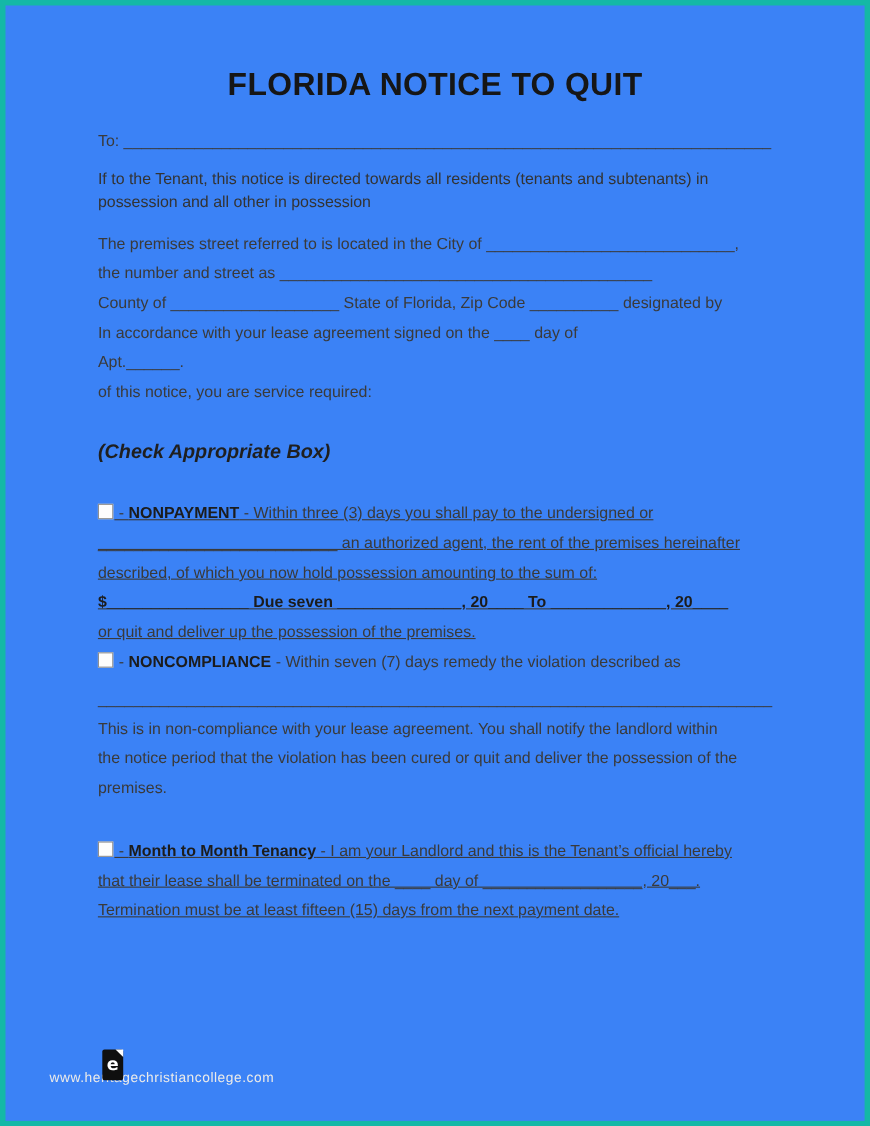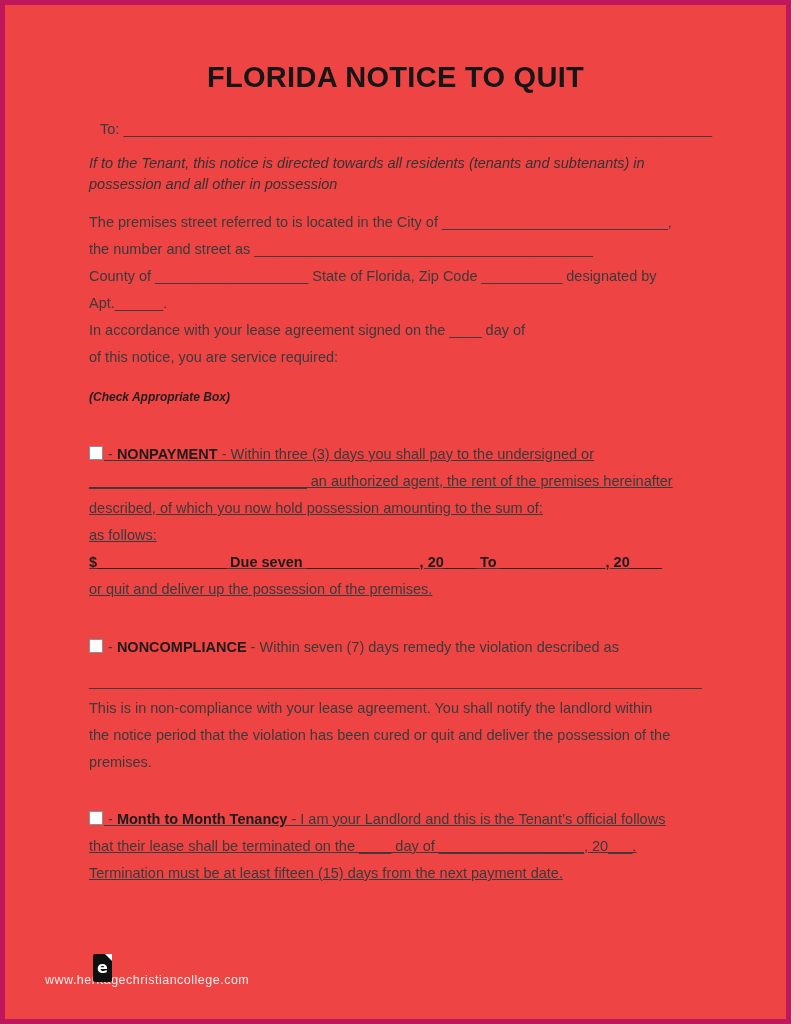--- a/index.html
+++ b/index.html
@@ -1,39 +1,39 @@
 <!DOCTYPE html>
 <html><head>
 <meta charset="utf-8">
 <style>
   html,body { margin:0; padding:0; background:#ffffff; }
   .page {
     width:791px; height:1024px; box-sizing:border-box;
-    border:5px solid #be185d;
-    background:#ef4444;
+    border:5px solid #14b8a6;
+    background:#3b82f6;
     position:relative; overflow:hidden;
     font-family:"Liberation Sans", sans-serif;
     color:#3a3a3a;
   }
   .content { padding:0 84px; }
   .doc-title {
     text-align:center; font-size:29px; font-weight:bold;
     color:#161616; letter-spacing:0.3px;
     margin:56px 0 0 0;
   }
   .line { font-size:14.5px; line-height:27px; white-space:nowrap; }
-  .to-line { margin-top:22px;margin-left:11px; }
-  .italic-note { font-style:italic; font-size:14.5px; line-height:21px; margin-top:10px; color:#333; }
+  .to-line { margin-top:22px; }
+  .italic-note { font-size:14.5px; line-height:21px; margin-top:10px; color:#333; }
   .body-block { margin-top:14px; }
   .check-heading {
-    font-weight:bold; font-style:italic; font-size:12px; color:#1f1f1f;
-    margin-top:13px; line-height:27px;
+    font-weight:bold; font-style:italic; font-size:18px; color:#1f1f1f;
+    margin-top:26px; line-height:27px;
   }
   .section { margin-top:30px;text-decoration:underline; }
-  .section-extra { margin-top:31px; }
+  .section-extra { }
   .checkbox {
     display:inline-block; width:12px; height:12px;
     border:1px solid #8f8f8f; background:#fdfdfd;
     vertical-align:-1px; margin-right:1px;
   }
   .bold-label { font-weight:bold; color:#1c1c1c; }
   .bold-line { font-weight:bold; color:#1c1c1c; }
   .blank-rule { letter-spacing:0; }
   .watermark {
     position:absolute; left:40px; top:968px;
@@ -70,51 +70,50 @@
 
     <div class="italic-note">
       <div>If to the Tenant, this notice is directed towards all residents (tenants and subtenants) in</div>
       <div>possession and all other in possession</div>
     </div>
 
     <div class="body-block">
       <div class="line">The premises street referred to is located in the City of ____________________________,</div>
       <div class="line">the number and street as __________________________________________</div>
       <div class="line">County of ___________________ State of Florida, Zip Code __________ designated by</div>
+      <div class="line">In accordance with your lease agreement signed on the ____ day of</div>
       <div class="line">Apt.______.</div>
-      <div class="line">In accordance with your lease agreement signed on the ____ day of</div>
       <div class="line">of this notice, you are service required:</div>
     </div>
 
     <div class="check-heading">(Check Appropriate Box)</div>
 
     <div class="section">
       <div class="line">
         <span class="checkbox"></span><span> - </span><span class="bold-label">NONPAYMENT</span><span> - Within three (3) days you shall pay to the undersigned or</span>
       </div>
       <div class="line">___________________________ an authorized agent, the rent of the premises hereinafter</div>
       <div class="line">described, of which you now hold possession amounting to the sum of:</div>
-      <div class="line">as follows:</div>
       <div class="line bold-line">$________________ Due seven ______________, 20____ To _____________, 20____</div>
       <div class="line">or quit and deliver up the possession of the premises.</div>
     </div>
 
     <div class="section-extra">
       <div class="line">
         <span class="checkbox"></span><span> - </span><span class="bold-label">NONCOMPLIANCE</span><span> - Within seven (7) days remedy the violation described as</span>
       </div>
       <div class="line" style="margin-top:7px;">____________________________________________________________________________</div>
       <div class="line">This is in non-compliance with your lease agreement. You shall notify the landlord within</div>
       <div class="line">the notice period that the violation has been cured or quit and deliver the possession of the</div>
       <div class="line">premises.</div>
     </div>
 
     <div class="section">
       <div class="line">
-        <span class="checkbox"></span><span> - </span><span class="bold-label">Month to Month Tenancy</span><span> - I am your Landlord and this is the Tenant’s official follows</span>
+        <span class="checkbox"></span><span> - </span><span class="bold-label">Month to Month Tenancy</span><span> - I am your Landlord and this is the Tenant’s official hereby</span>
       </div>
       <div class="line">that their lease shall be terminated on the ____ day of __________________, 20___.</div>
       <div class="line">Termination must be at least fifteen (15) days from the next payment date.</div>
     </div>
 
   </div>
 
   <div class="watermark">www.heritagechristiancollege.com</div>
 
   <div class="eforms-logo">

